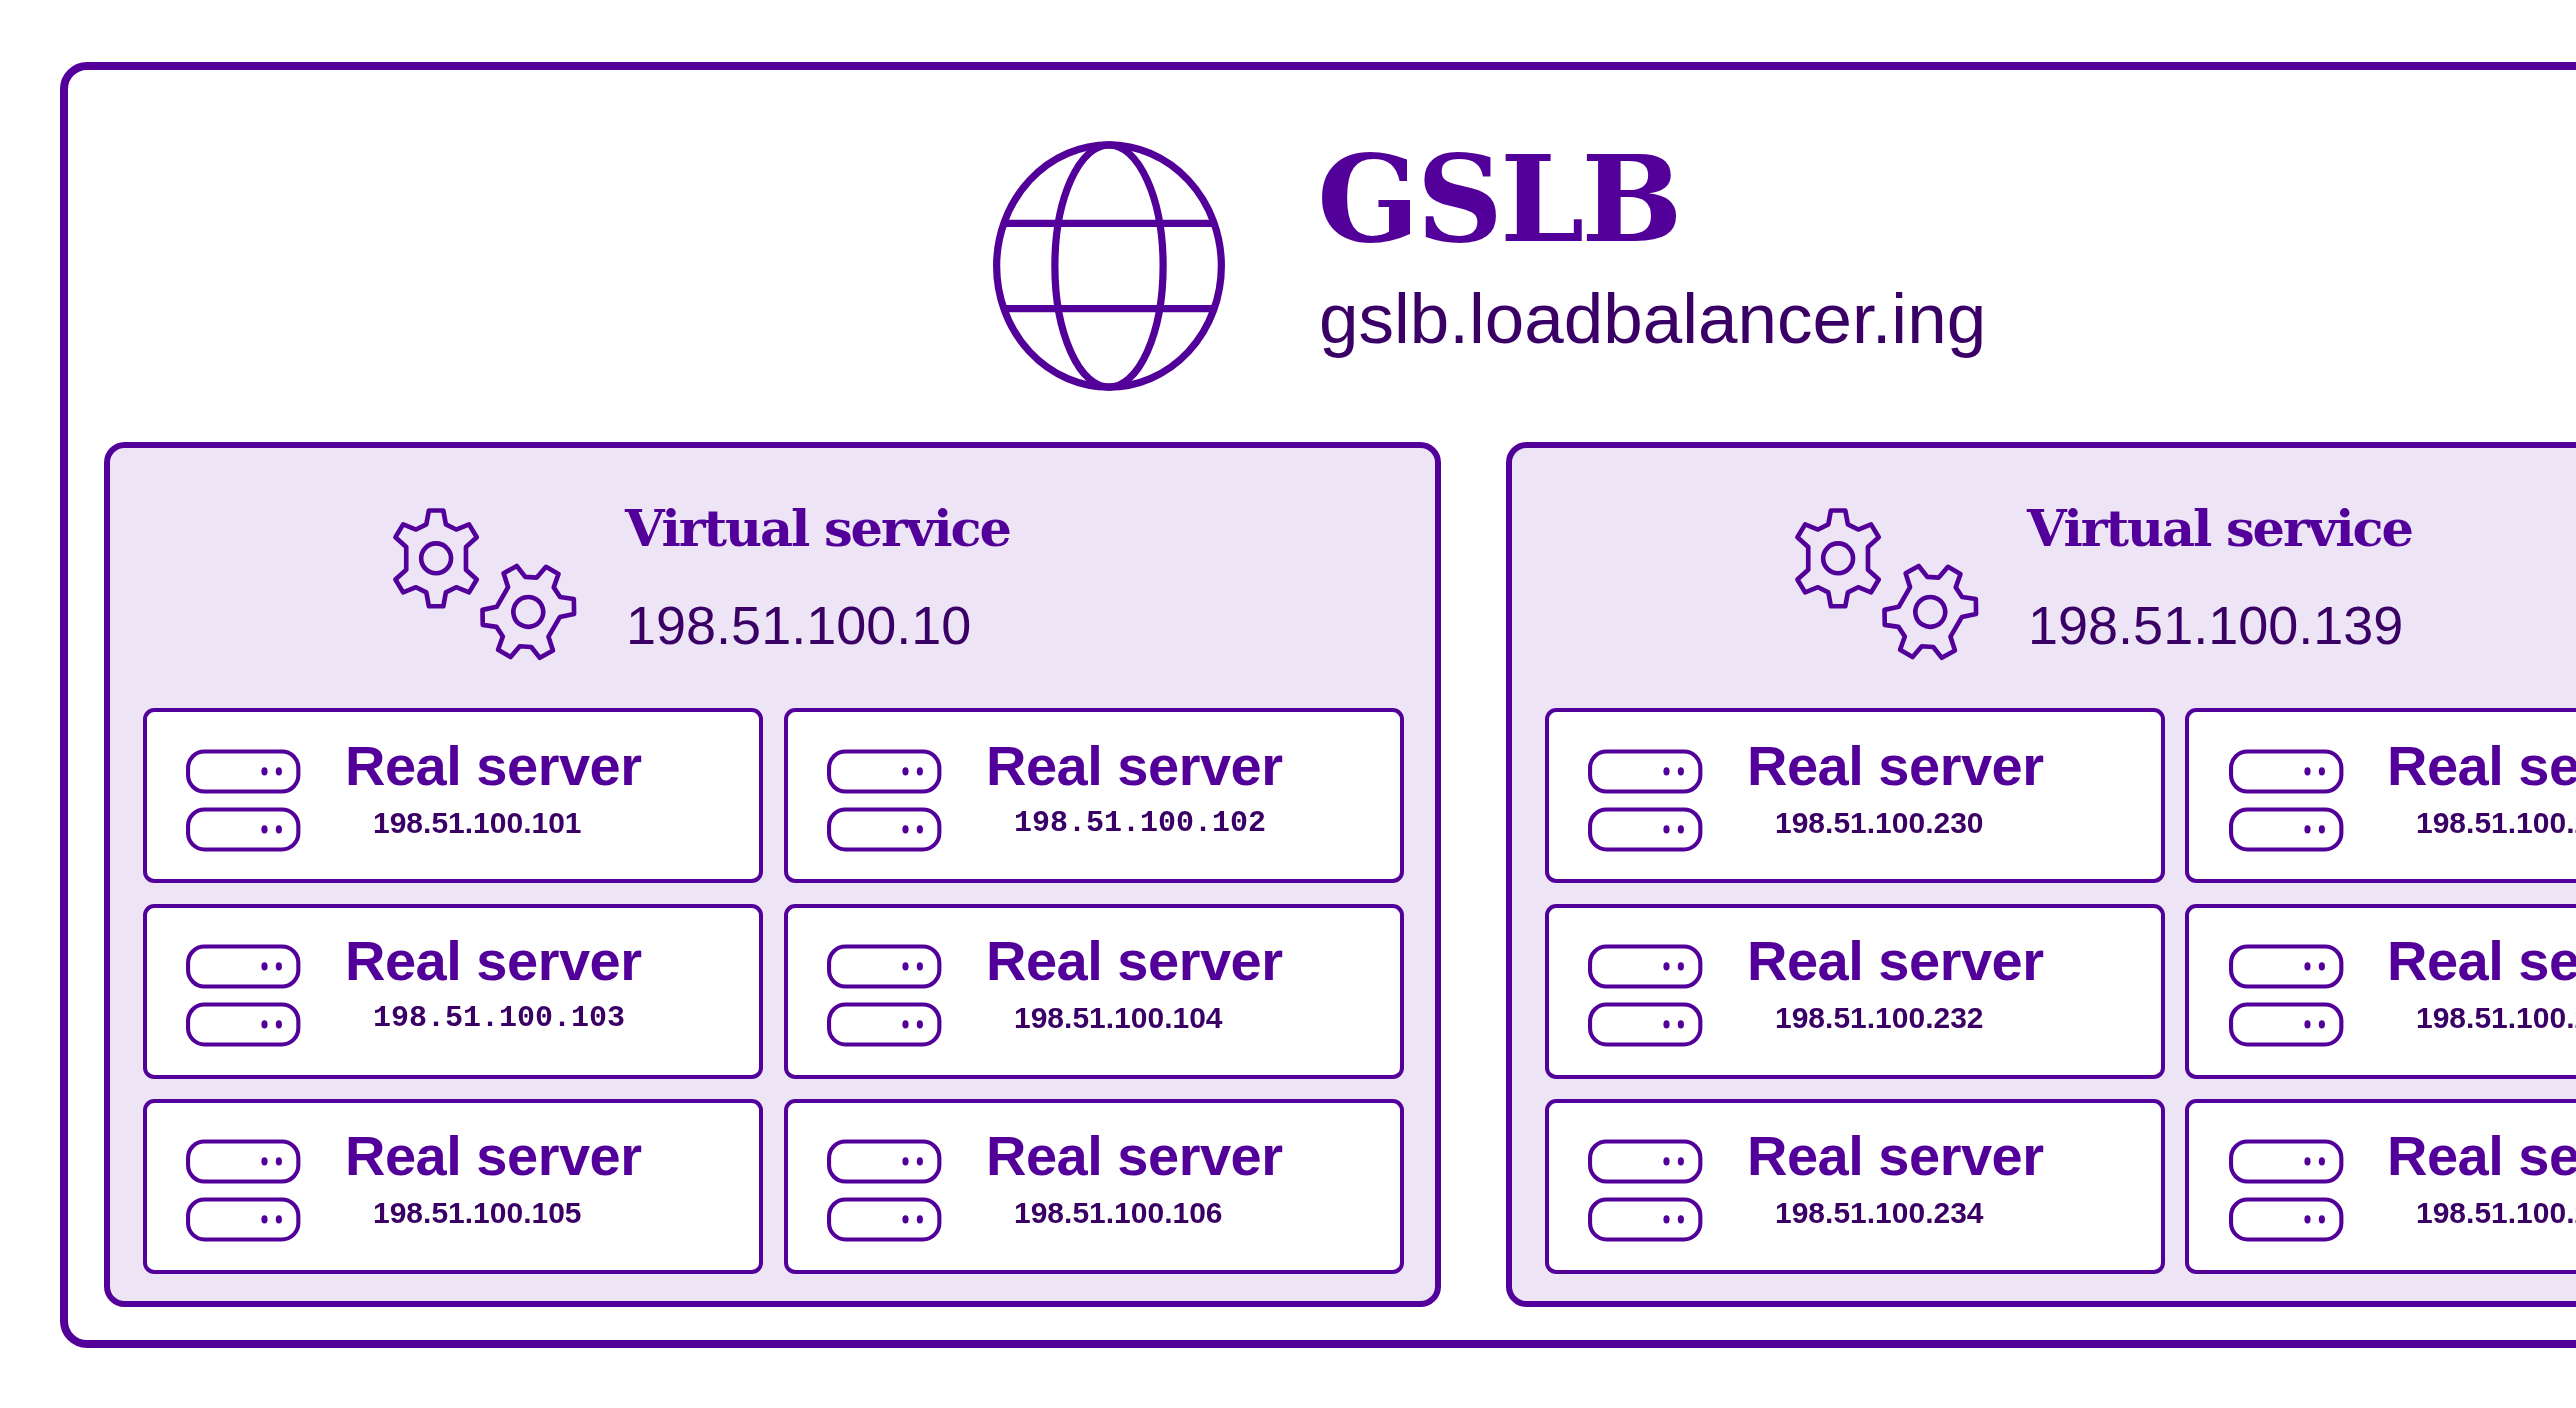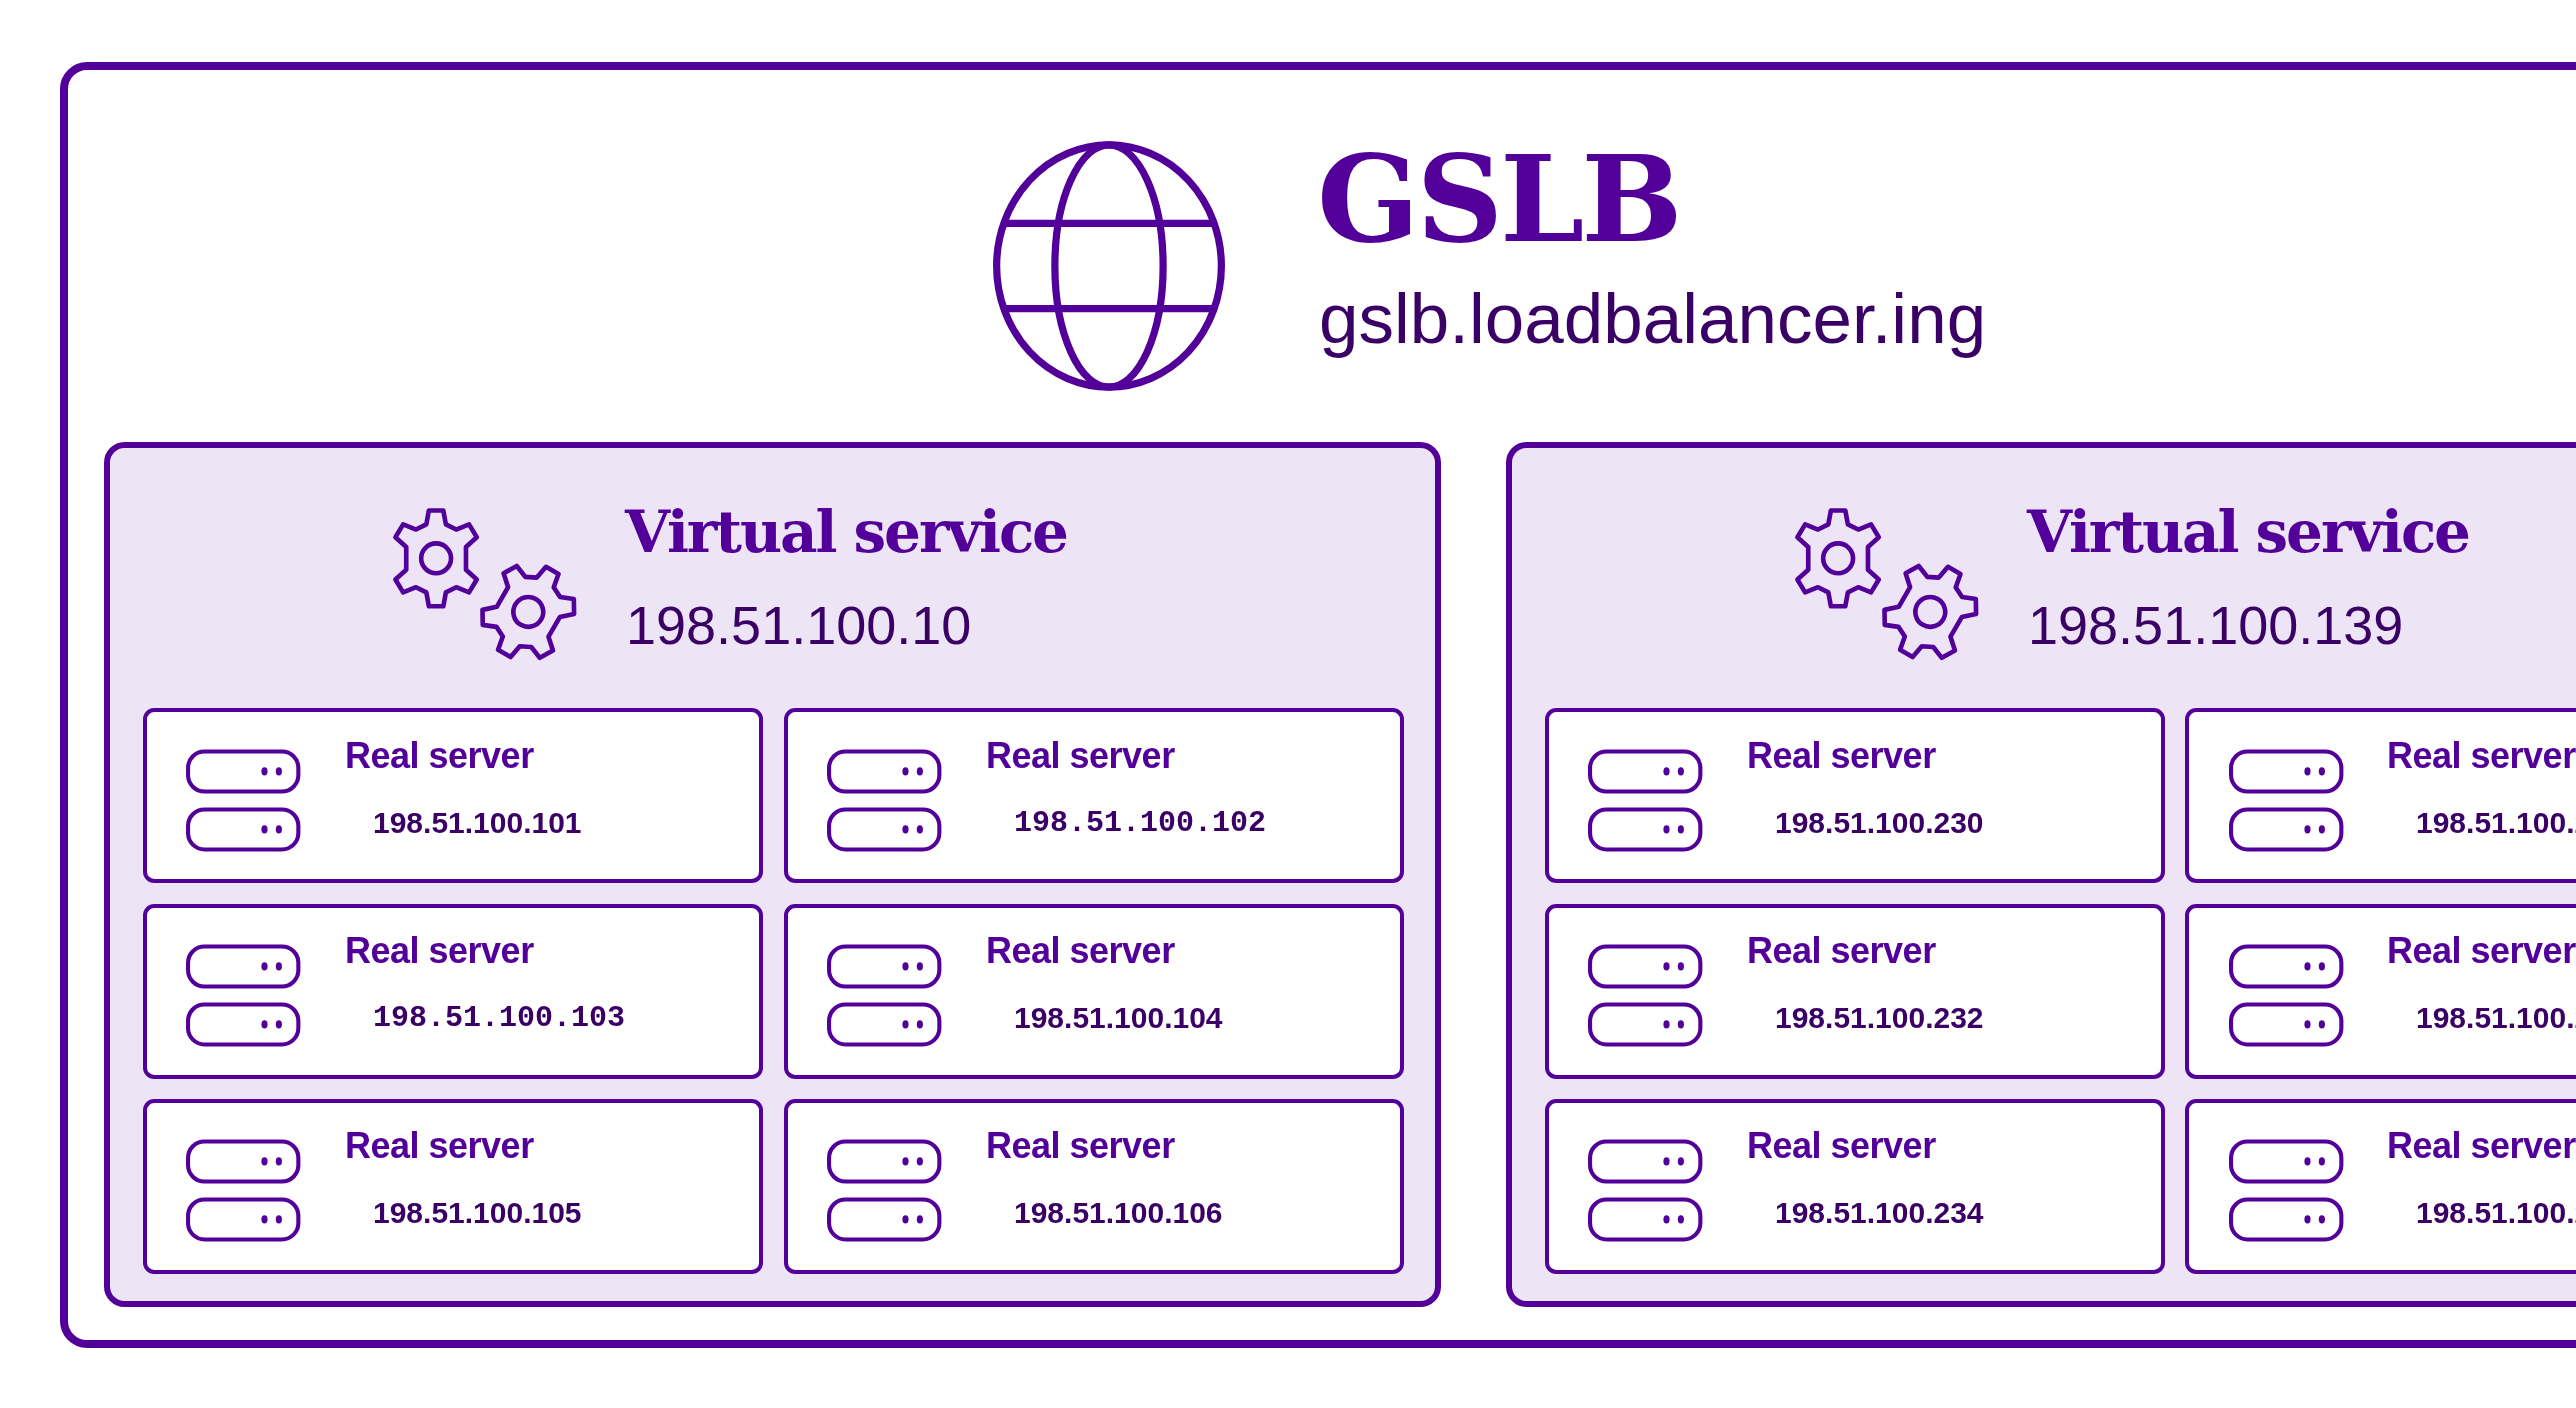--- a/index.html
+++ b/index.html
@@ -20,29 +20,29 @@
   .title-main {
     font-family: "DejaVu Serif", serif; font-weight: bold; color: #520099;
     font-size: 120px; line-height: 1; white-space: nowrap; letter-spacing: -3.1px;
   }
   .title-sub {
     font-family: "Liberation Sans", sans-serif; color: #3A0066;
     font-size: 71px; line-height: 1; white-space: nowrap;
   }
   .vs-title {
     font-family: "DejaVu Serif", serif; font-weight: bold; color: #520099;
-    font-size: 58px; line-height: 1; white-space: nowrap; letter-spacing: -2.1px;
+    font-size: 51px; line-height: 1; white-space: nowrap; letter-spacing: -2.1px;
   }
   .vs-ip {
     font-family: "Liberation Sans", sans-serif; color: #3A0066;
     font-size: 54px; line-height: 1; white-space: nowrap;
   }
   .rs-title {
     font-family: "Liberation Sans", sans-serif; font-weight: bold; color: #520099;
-    font-size: 36px; line-height: 1; white-space: nowrap; letter-spacing: -0.5px;
+    font-size: 56px; line-height: 1; white-space: nowrap; letter-spacing: -0.5px;
   }
   .rs-ip {
     font-family: "Liberation Sans", sans-serif; font-weight: bold; color: #3A0066;
     font-size: 30px; line-height: 1; white-space: nowrap; margin-left: 28px;
   }
   svg { position: absolute; overflow: visible; }
 </style>
 </head>
 <body>
 

